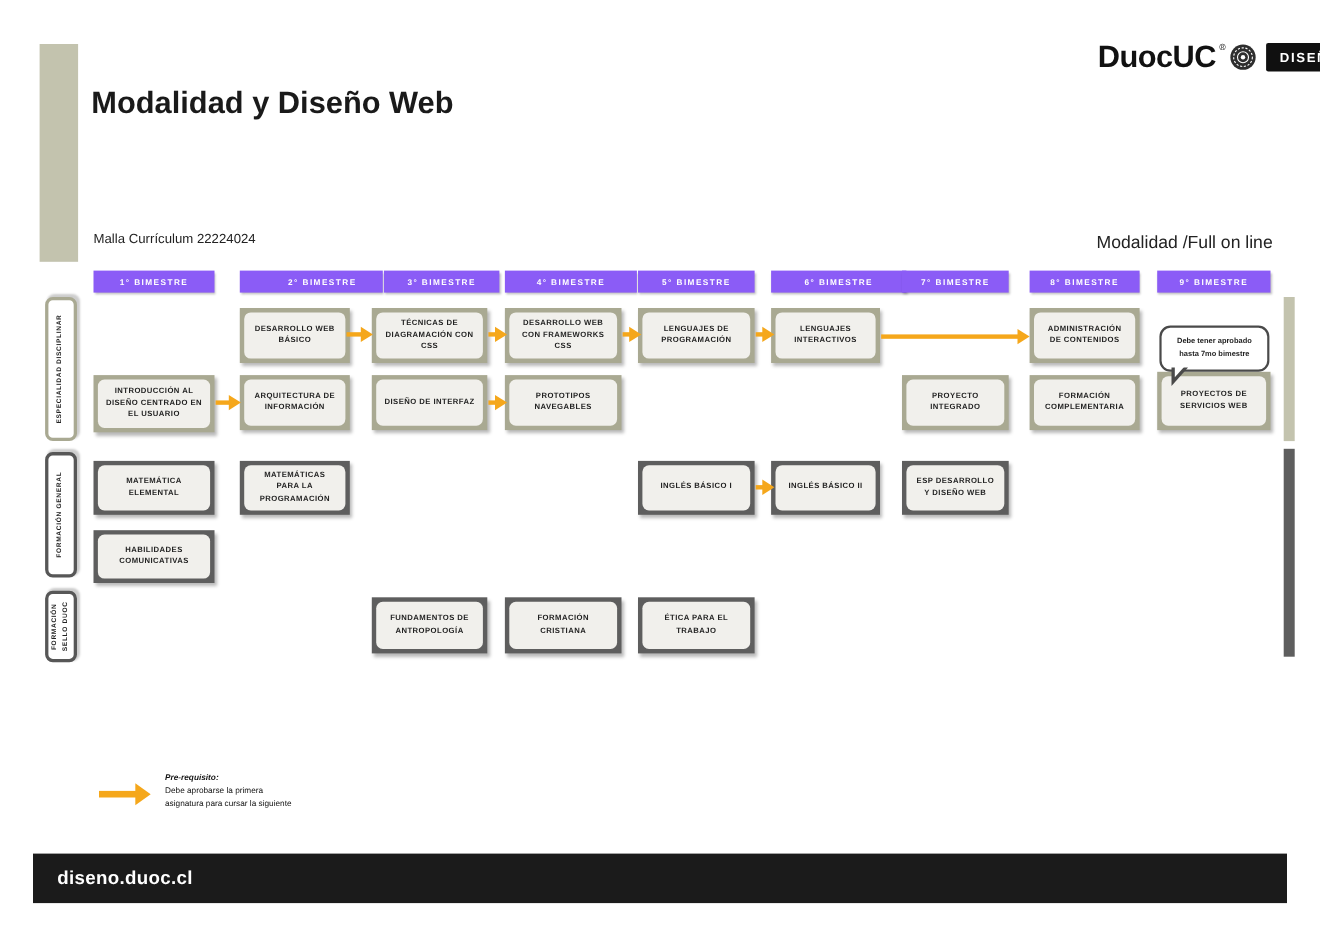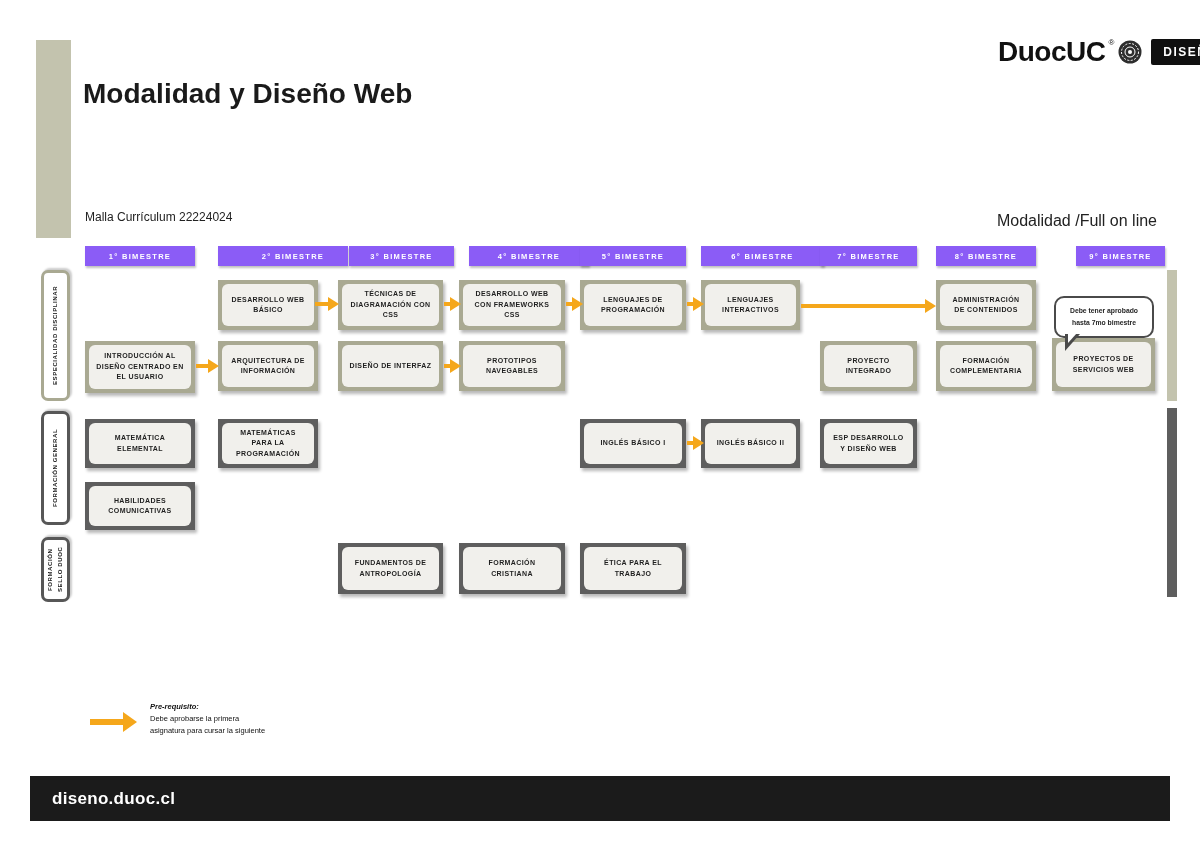--- a/index.html
+++ b/index.html
@@ -94,26 +94,26 @@
     <span class="logo-badge">DISEÑO</span>
   </div>
 
   <h1 class="page-title">Modalidad y Diseño Web</h1>
   <div class="subtitle">Malla Currículum 22224024</div>
   <div class="modality">Modalidad /Full on line</div>
 
   <div class="bim" style="left:85px;width:110px;">1° BIMESTRE</div>
   <div class="bim" style="left:218px;width:110px;padding-left:20px;">2° BIMESTRE</div>
   <div class="bim" style="left:338px;width:105px;margin-left:11px;">3° BIMESTRE</div>
-  <div class="bim" style="left:469px;width:120px;text-align:right;">4° BIMESTRE</div>
+  <div class="bim" style="left:459px;width:120px;text-align:right;">4° BIMESTRE</div>
   <div class="bim" style="left:580px;width:106px;text-align:center;">5° BIMESTRE</div>
   <div class="bim" style="left:701px;width:123px;">6° BIMESTRE</div>
   <div class="bim" style="left:820px;width:97px;">7° BIMESTRE</div>
   <div class="bim" style="left:936px;width:100px;">8° BIMESTRE</div>
-  <div class="bim" style="left:1052px;width:89px;margin-left:24px;">9° BIMESTRE</div>
+  <div class="bim" style="left:1052px;width:103px;">9° BIMESTRE</div>
 
   <div class="vlabel esp" style="left:41px;top:270px;width:29px;height:131px;">ESPECIALIDAD DISCIPLINAR</div>
   <div class="vlabel gen" style="left:41px;top:411px;width:29px;height:114px;">FORMACIÓN GENERAL</div>
   <div class="vlabel gen" style="left:41px;top:537px;width:29px;height:65px;">FORMACIÓN SELLO DUOC</div>
 
   <div class="course esp" style="left:218px;top:280px;width:100px;height:50px;">
       <div class="inner">DESARROLLO WEB BÁSICO</div>
     </div>
   <div class="course esp" style="left:338px;top:280px;width:105px;height:50px;">
       <div class="inner">TÉCNICAS DE DIAGRAMACIÓN CON CSS</div>

